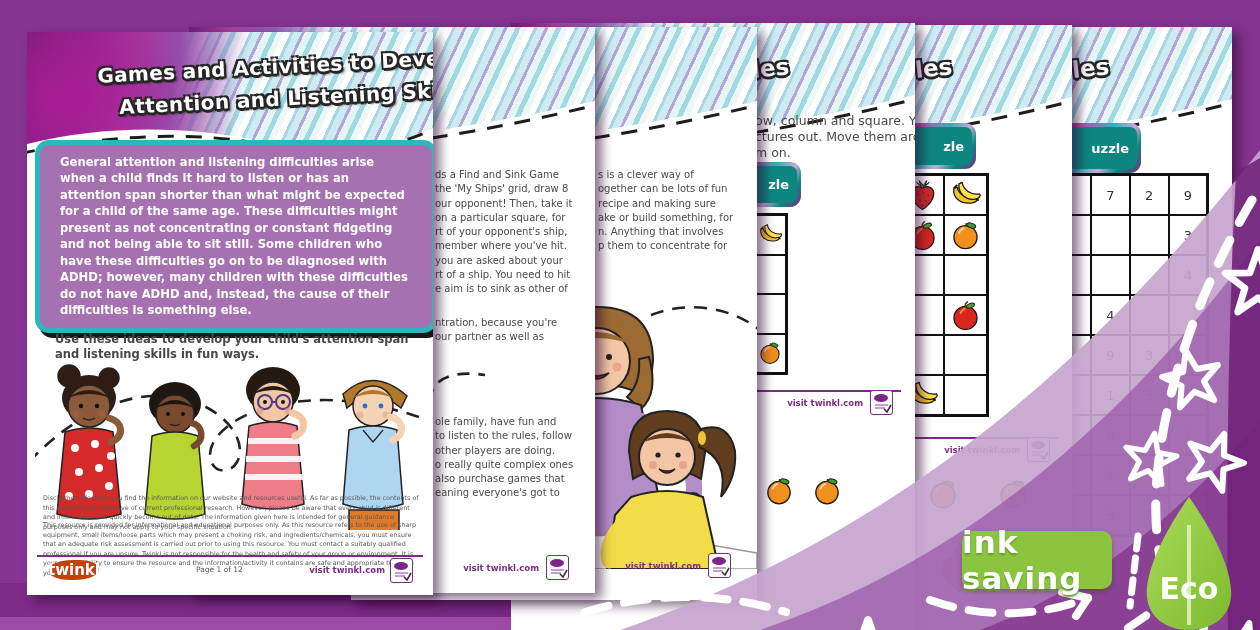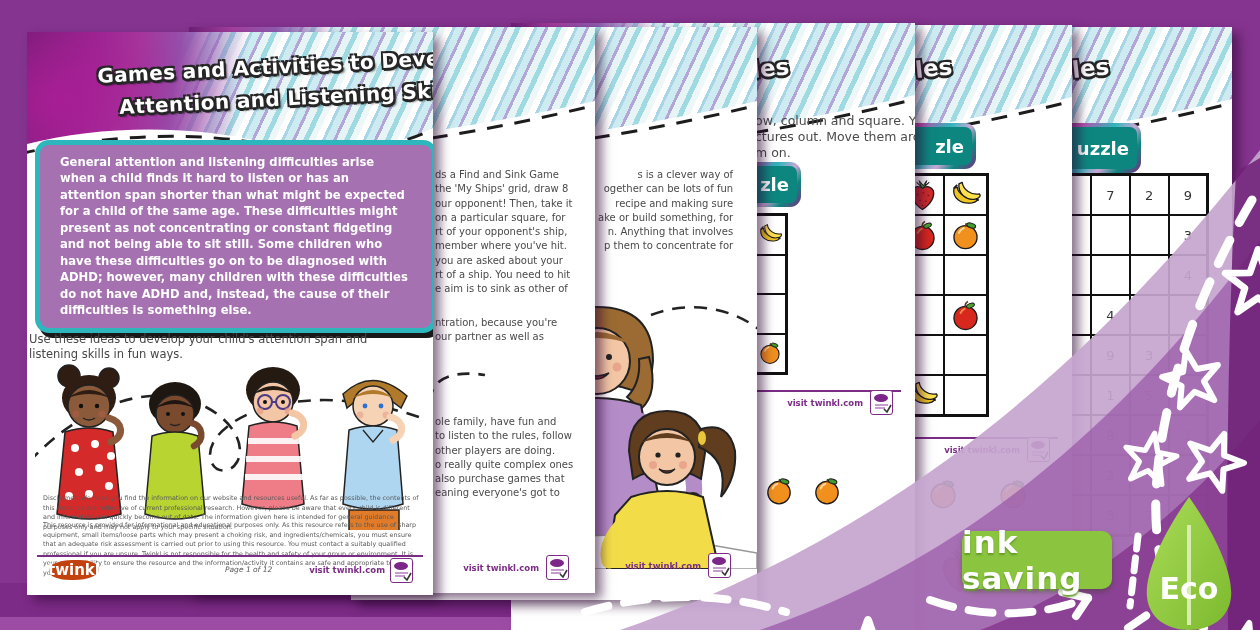--- a/index.html
+++ b/index.html
@@ -31,21 +31,21 @@
   .frag4{font-size:12.5px;line-height:16px;}
   .pfoot-line{position:absolute;height:2px;background:#7b2d86;}
   .visit{position:absolute;color:#7b2d86;font-weight:bold;font-size:8.5px;white-space:nowrap;}
   .pagenum{position:absolute;color:#555;font-size:7.5px;}
   .logo{position:absolute;background:#c2410c;color:#fff;font-weight:bold;font-size:15px;
     border-radius:55% 45% 58% 50%/62% 55% 62% 50%;display:flex;align-items:center;justify-content:center;}
   .qbadge{position:absolute;width:21px;height:23px;border:1.5px solid #7b2d86;border-radius:3px;background:#fff;}
   .qbadge svg{position:absolute;inset:0;}
   .tbadge{position:absolute;border-radius:11px;padding:4px;
     background:linear-gradient(130deg,#7b2d86,#b84fae 22%,#2db6bc 48%,#caa7d6 65%,#0e8680 80%,#7b2d86);}
-  .tbadge-in{background:#0e8680;border-radius:7px;color:#fff;font-weight:bold;font-size:18px;height:100%;
+  .tbadge-in{background:#0e8680;border-radius:7px;color:#fff;font-weight:bold;font-size:13px;height:100%;
     display:flex;align-items:center;justify-content:flex-end;padding:13px 8px;box-sizing:border-box;}
   .fgrid{position:absolute;display:grid;border:2px solid #111;background:#fff;}
   .fgcell{border:1px solid #111;display:flex;align-items:center;justify-content:center;}
   .sucell{border:1px solid #111;display:flex;align-items:center;justify-content:center;
     font-size:13px;color:#333;}
   .cutout{position:absolute;}
   .illus{position:absolute;pointer-events:none;}
   
   .overlay{position:absolute;inset:0;pointer-events:none;}
   .z70{z-index:70}.z85{z-index:85}
@@ -362,21 +362,21 @@
     <ellipse cx="27" cy="8" rx="5.5" ry="2.8" fill="#3f9b2e" stroke="#1a1a1a" stroke-width="1.2" transform="rotate(18 27 8)"></ellipse>
         </svg></div>
   </div>
 
   <div class="pg" style="left:351px;top:27px;width:406px;height:573px;z-index:40;">
     <div class="phead"></div>
     <svg class="wave" viewBox="0 0 406 150" preserveAspectRatio="none">
       <path d="M0 150 L0 122 C120 126 280 102 406 74 L406 150 Z" fill="#fff"></path>
       <path d="M-8 136 C130 132 300 106 414 76" fill="none" stroke="#1c1c1c" stroke-width="3" stroke-dasharray="16 12"></path>
     </svg>
-    <div class="frag" style="left:247px;top:141px;text-align:right;">
+    <div class="frag" style="left:247px;top:141px;">
         <div>s is a clever way of</div>
         <div>ogether can be lots of fun</div>
         <div>recipe and making sure</div>
         <div>ake or build something, for</div>
         <div>n. Anything that involves</div>
         <div>p them to concentrate for</div>
       </div>
     <svg class="illus" viewBox="0 0 256 270" style="left:150px;top:272px;width:256px;height:270px;">
       <path d="M150 16 C190 0 236 10 262 34" fill="none" stroke="#222" stroke-width="2.6" stroke-dasharray="13 9"></path>
       <path d="M40 60 Q40 8 96 8 Q152 8 152 62 L148 98 Q96 72 44 98 Z" fill="#9c6b33" stroke="#222" stroke-width="2"></path>
@@ -461,21 +461,21 @@
 
   <div class="pg" style="left:27px;top:32px;width:406px;height:563px;z-index:60;">
     <div class="phead phead-p1"></div>
     <svg class="wave" viewBox="0 0 406 150" preserveAspectRatio="none">
       <path d="M0 150 L0 112 C70 94 160 92 235 110 C300 124 360 118 406 96 L406 150 Z" fill="#fff"></path>
       <path d="M-8 122 C80 102 170 99 240 113 C305 126 365 119 412 94" fill="none" stroke="#1c1c1c" stroke-width="3" stroke-dasharray="16 12"></path>
     </svg>
     <div class="title" style="left:70px;top:22px;">Games and Activities to Develop</div>
     <div class="title" style="left:92px;top:54px;">Attention and Listening Skills</div>
     <div class="introbox">General attention and listening difficulties arise when a child finds it hard to listen or has an attention span shorter than what might be expected for a child of the same age. These difficulties might present as not concentrating or constant fidgeting and not being able to sit still. Some children who have these difficulties go on to be diagnosed with ADHD; however, many children with these difficulties do not have ADHD and, instead, the cause of their difficulties is something else.</div>
-    <div class="bodytext" style="left:2px;top:300px;width:372px;">Use these ideas to develop your child's attention span and listening skills in fun ways.</div>
+    <div class="bodytext" style="left:28px;top:300px;width:372px;font-weight:bold;">Use these ideas to develop your child's attention span and listening skills in fun ways.</div>
     <svg class="illus" viewBox="0 0 392 180" style="left:8px;top:318px;width:392px;height:180px;">
       <path d="M-6 112 C40 62 105 32 160 52 C196 66 212 94 202 112 C194 126 176 122 175 106 C174 88 196 68 230 58 C288 42 344 52 398 72" fill="none" stroke="#222" stroke-width="2.6" stroke-dasharray="13 9"></path>
 
       <g transform="translate(14,14)">
         <circle cx="20" cy="12" r="11" fill="#2f1c12" stroke="#222" stroke-width="1.5"></circle>
         <circle cx="60" cy="14" r="10" fill="#2f1c12" stroke="#222" stroke-width="1.5"></circle>
         <ellipse cx="40" cy="34" rx="27" ry="23" fill="#2f1c12"></ellipse>
         <circle cx="40" cy="42" r="21" fill="#8a5a3b" stroke="#222" stroke-width="1.5"></circle>
         <path d="M19 34 Q40 18 61 34 Q40 26 19 34 Z" fill="#2f1c12"></path>
         <circle cx="32" cy="42" r="2.2" fill="#111"></circle>
@@ -539,21 +539,21 @@
         <path d="M26 66 Q50 58 74 66 L80 140 Q50 150 20 140 Z" fill="#aed6f1" stroke="#222" stroke-width="1.5"></path>
         <path d="M40 66 L50 78 L60 66" fill="none" stroke="#222" stroke-width="1.3"></path>
         <rect x="26" y="146" width="50" height="22" fill="#e07b2a" stroke="#222" stroke-width="1.5"></rect>
         <path d="M70 76 C83 70 81 56 67 53" stroke="#f6d3b4" stroke-width="7" fill="none" stroke-linecap="round"></path>
       </g>
     </svg>
     <div class="disc" style="left:16px;top:462px;width:376px;">Disclaimer: We hope you find the information on our website and resources useful. As far as possible, the contents of this resource are reflective of current professional research. However, please be aware that every child is different and information can quickly become out of date. The information given here is intended for general guidance purposes only and may not apply to your specific situation.</div>
     <div class="disc" style="left:16px;top:489px;width:376px;">This resource is provided for informational and educational purposes only. As this resource refers to the use of sharp equipment, small items/loose parts which may present a choking risk, and ingredients/chemicals, you must ensure that an adequate risk assessment is carried out prior to using this resource. You must contact a suitably qualified professional if you are unsure. Twinkl is not responsible for the health and safety of your group or environment. It is your responsibility to ensure the resource and the information/activity it contains are safe and appropriate to use in your situation.</div>
     <div class="pfoot-line" style="left:10px;right:10px;top:523px;"></div>
     <div class="logo" style="left:22px;top:528px;width:50px;height:20px;">twinkl</div>
-    <div class="pagenum" style="left:198px;top:533px;font-style:italic;">Page 1 of 12</div>
+    <div class="pagenum" style="left:169px;top:533px;">Page 1 of 12</div>
     <div class="visit" style="right:48px;top:533px;">visit twinkl.com</div>
     <div class="qbadge" style="right:20px;top:526px;">
       <svg viewBox="0 0 21 23">
           <ellipse cx="10" cy="7" rx="7" ry="4" fill="#7b2688"></ellipse>
           <path d="M4 14 h13 M4 17 h10" stroke="#b57cc0" stroke-width="1.6"></path>
           <path d="M13 18 l3 3 l4 -7" stroke="#333" stroke-width="1.6" fill="none"></path>
         </svg>
     </div>
   </div>
 

